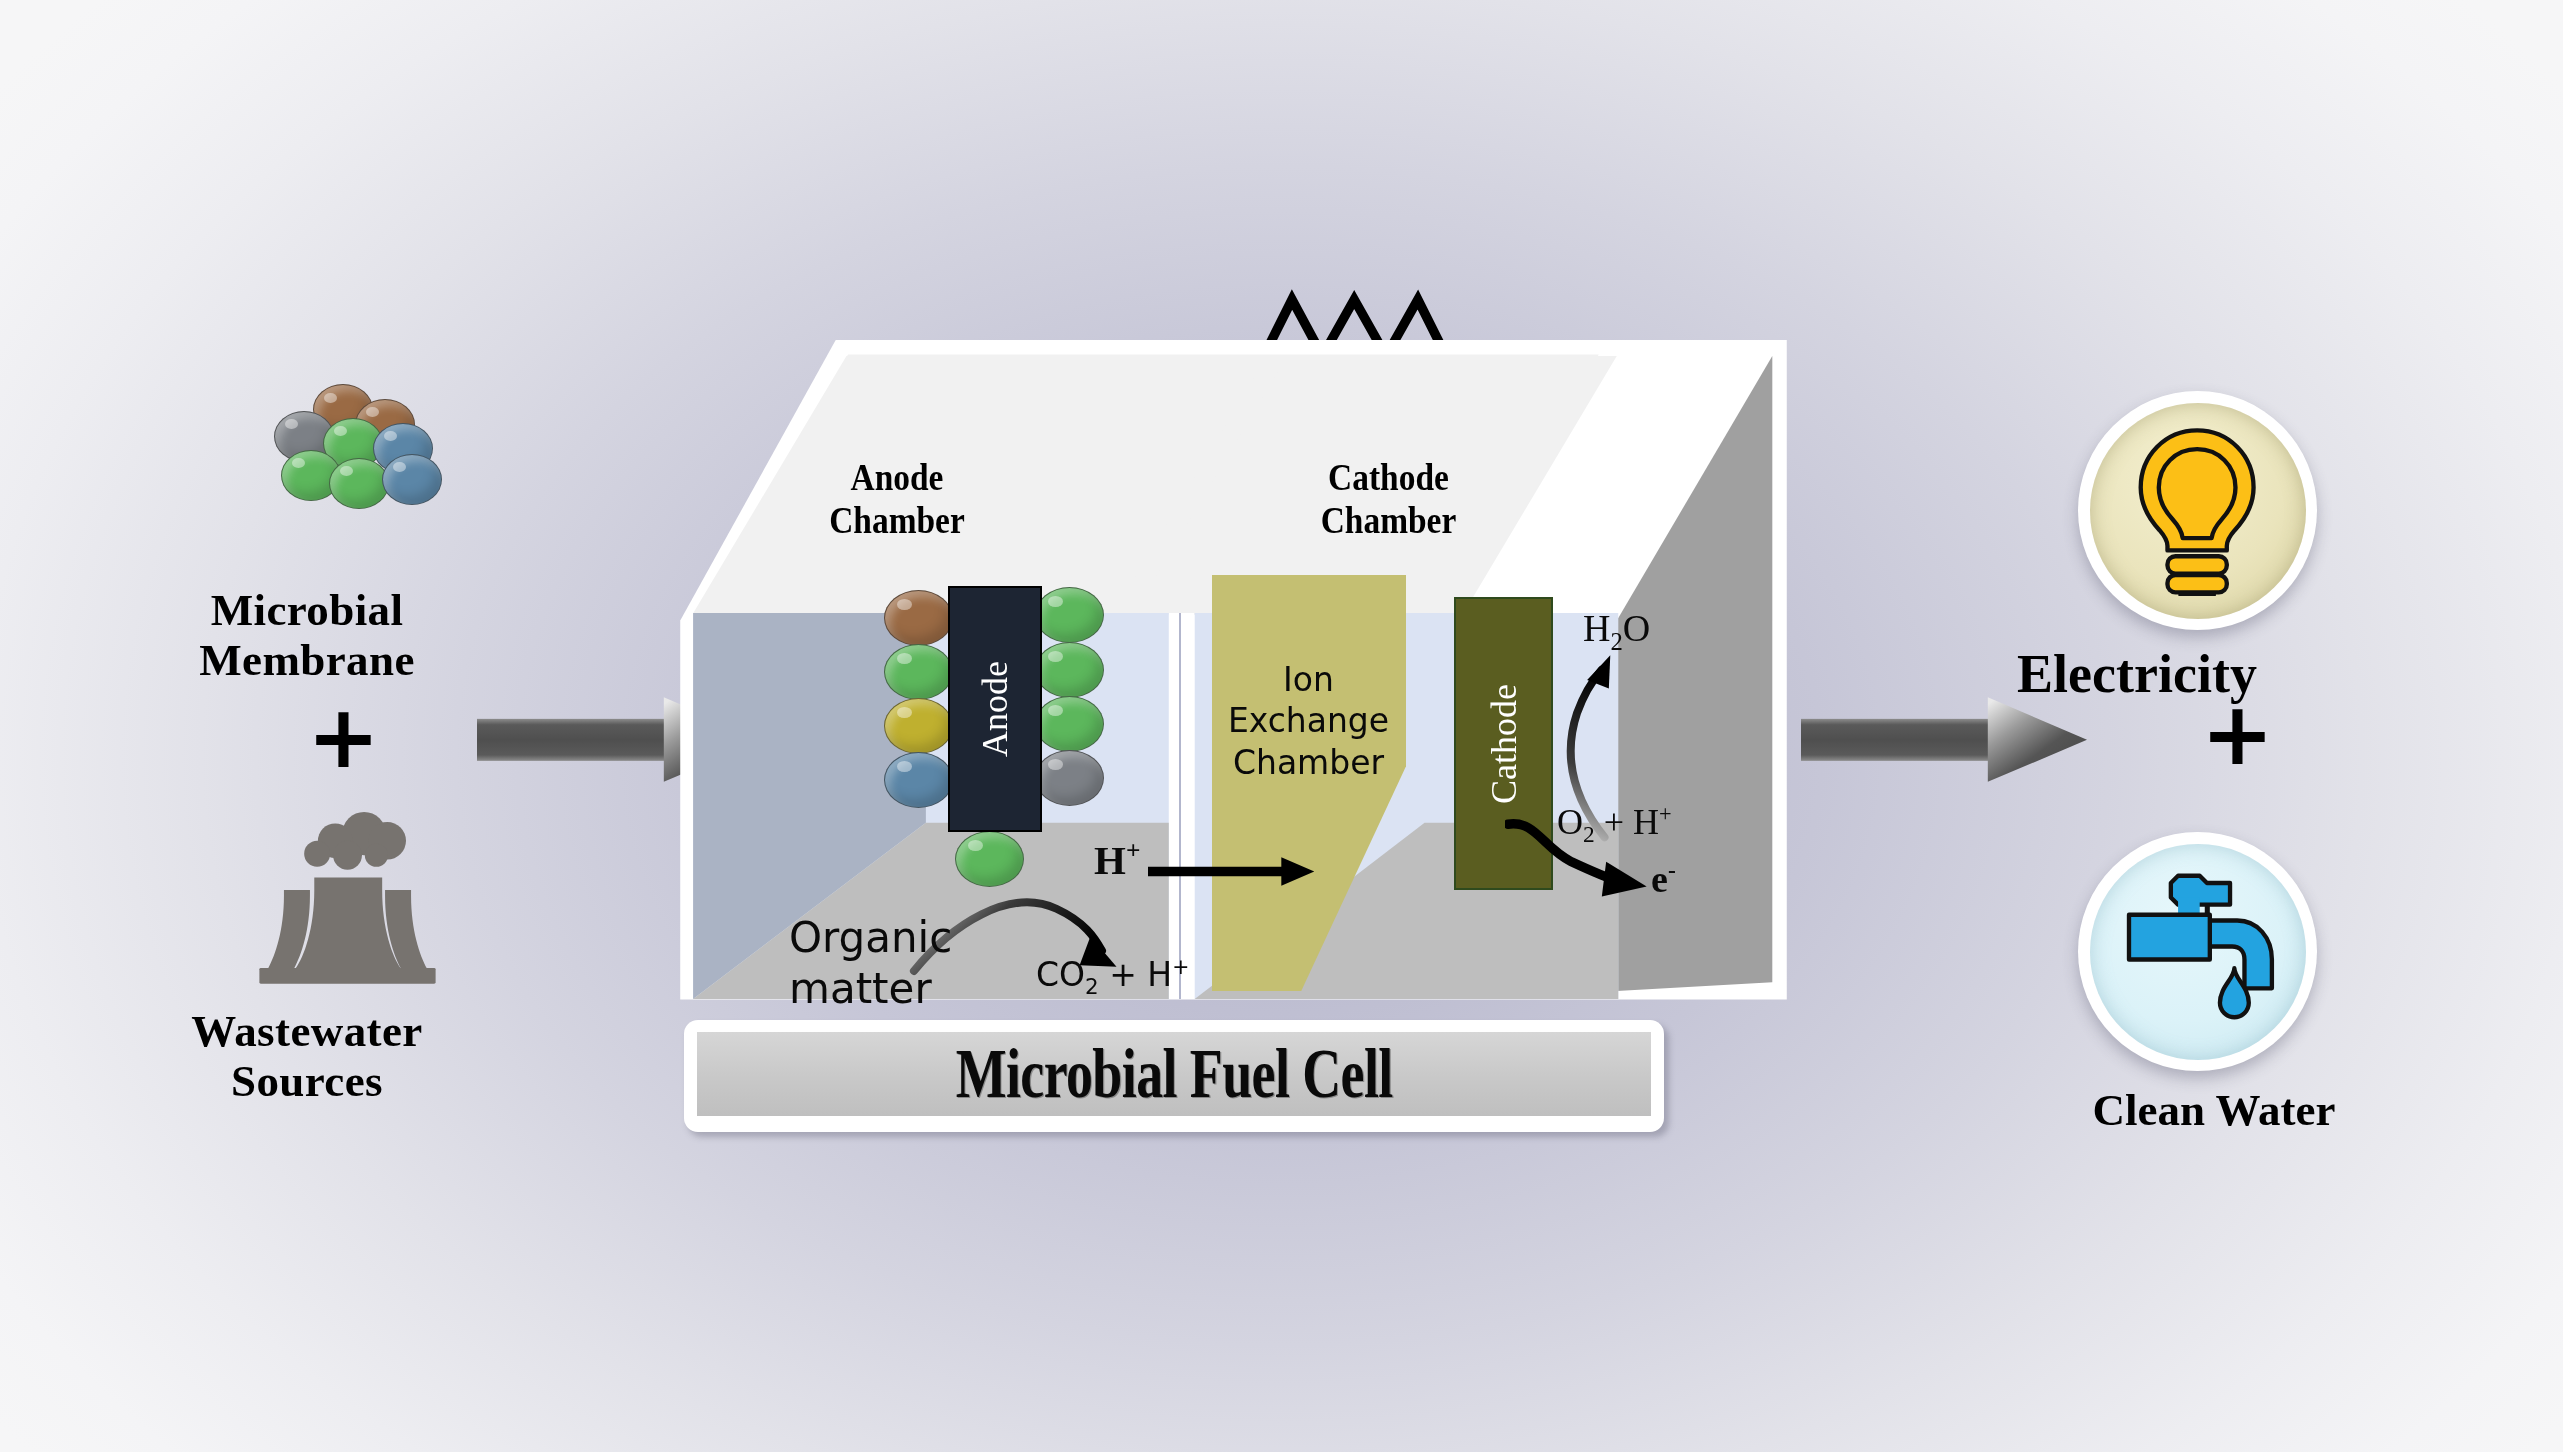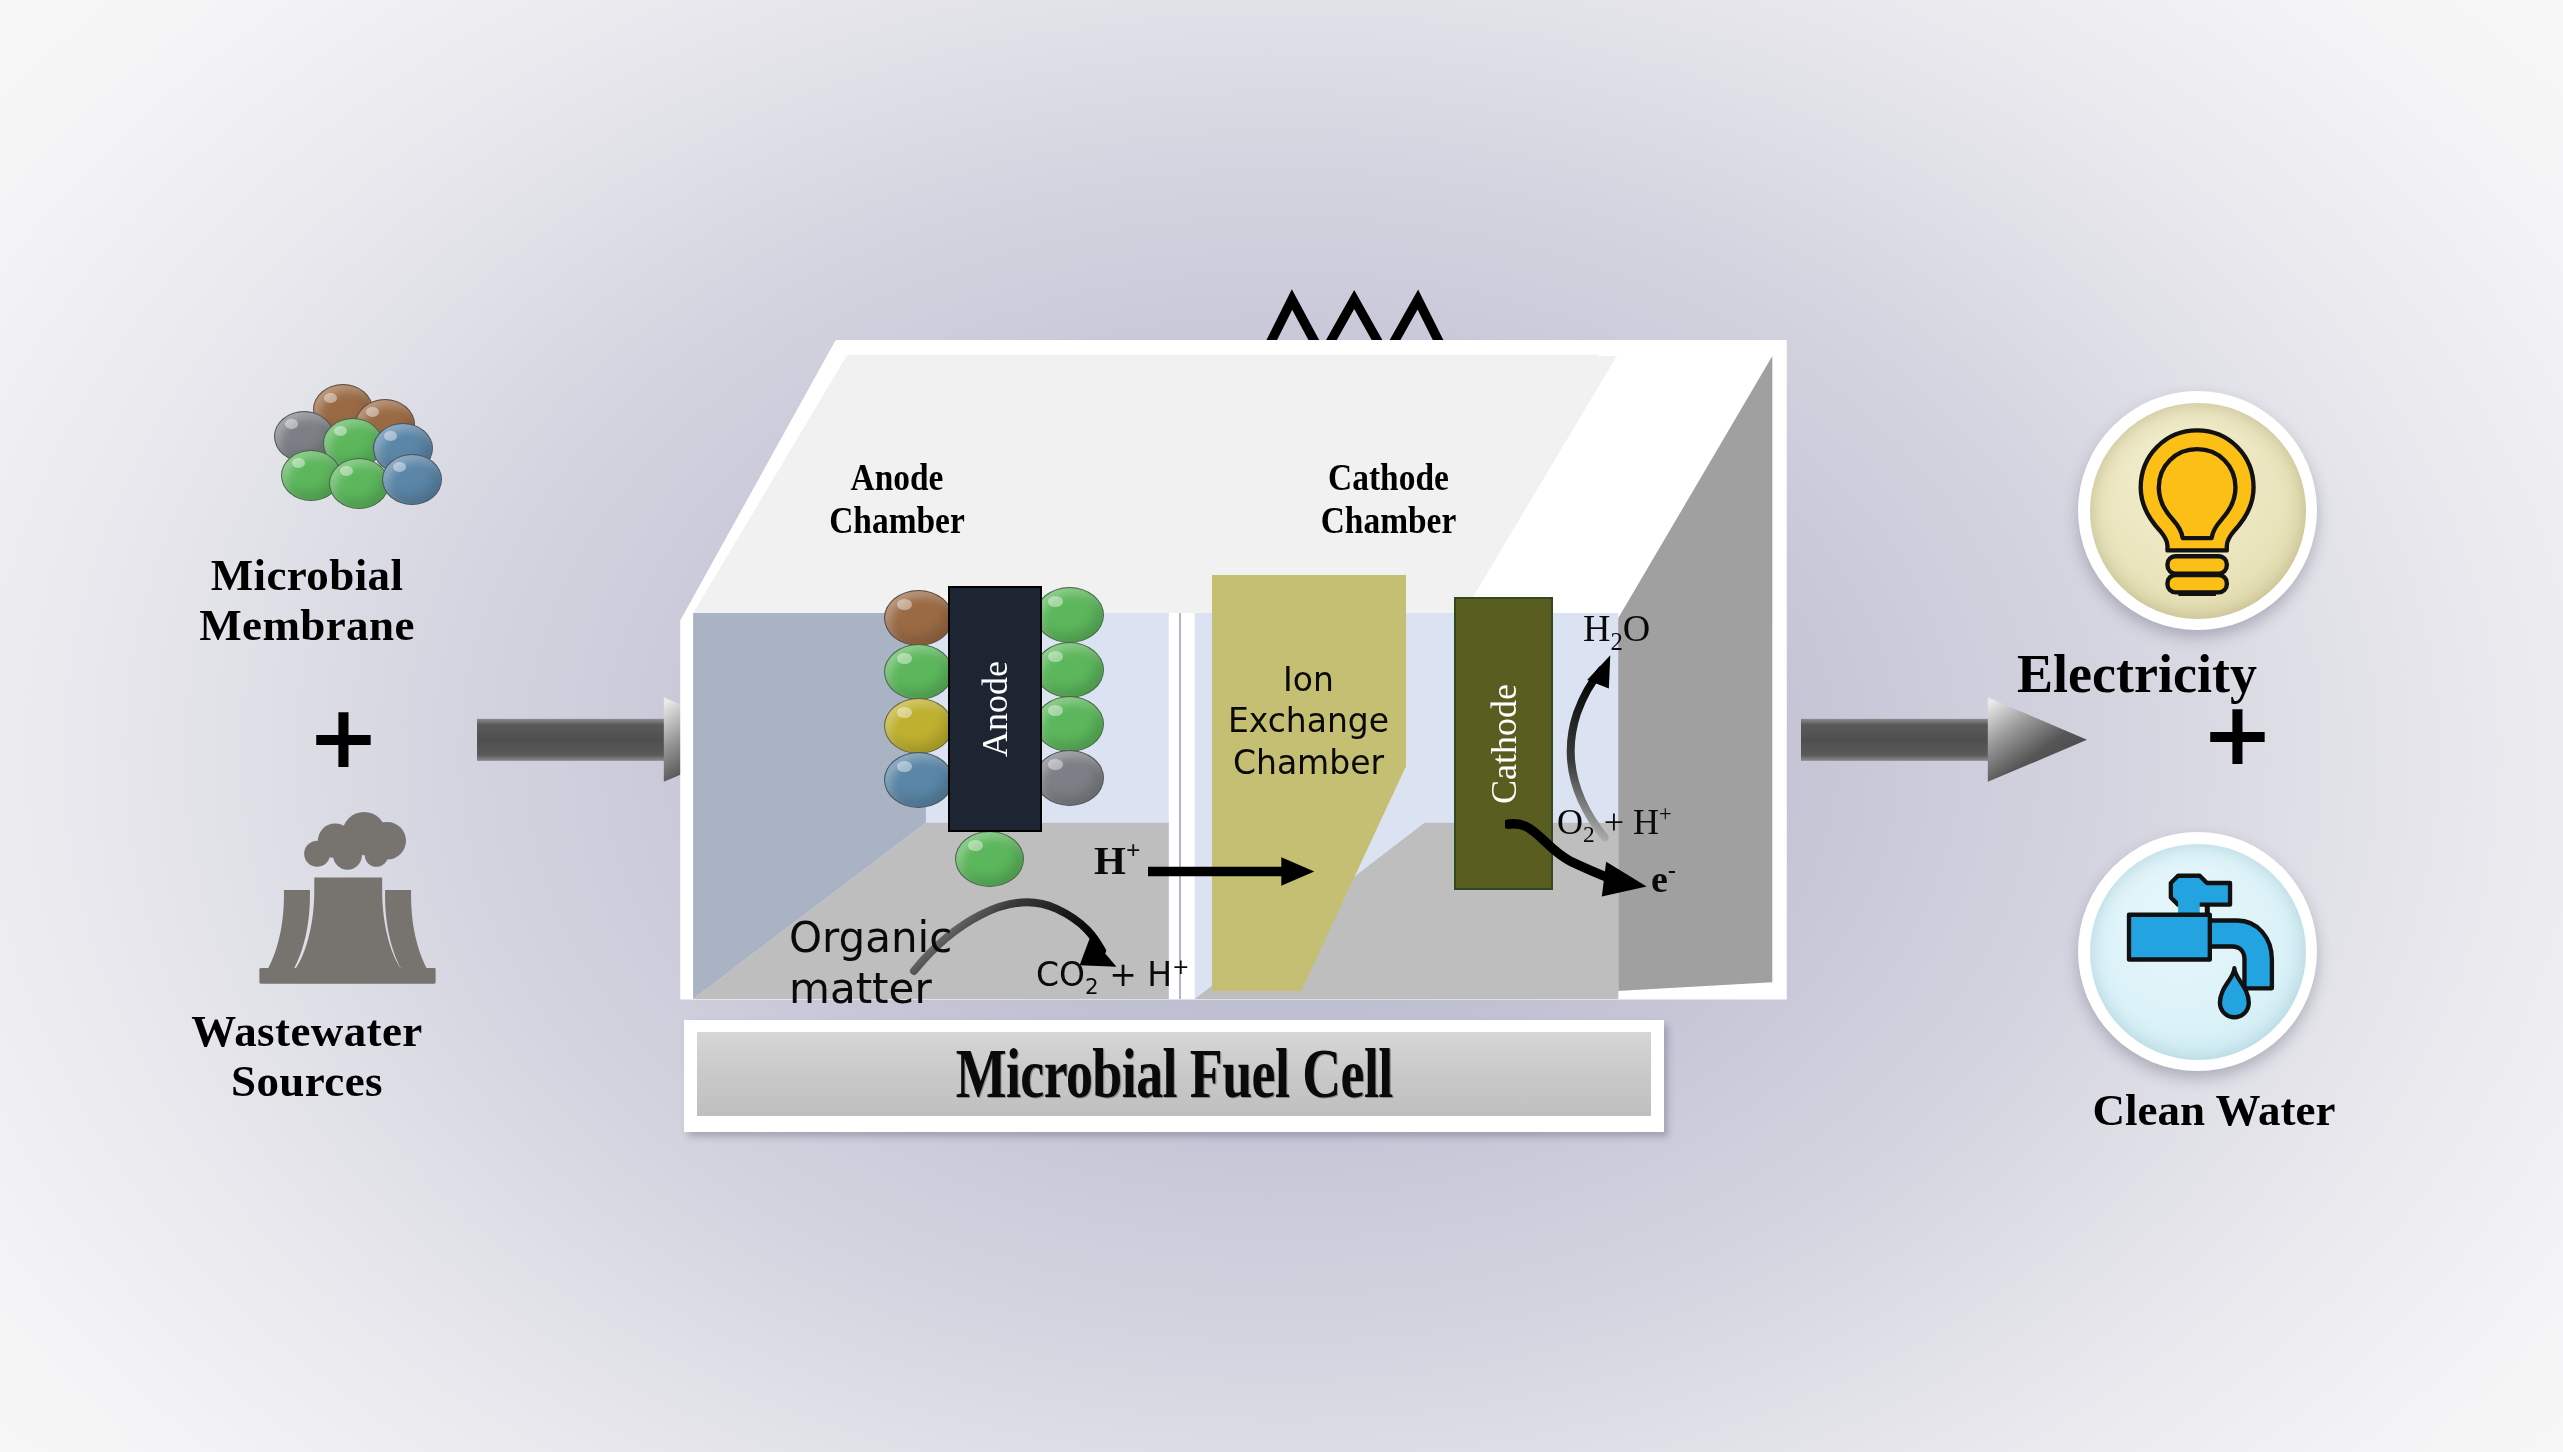--- a/index.html
+++ b/index.html
@@ -16,21 +16,21 @@
     overflow:hidden;
   }
   .abs{position:absolute;}
   .nosel{user-select:none;}
 
   
   .lbl-serif{
     font-family:"Liberation Serif", serif;
     font-weight:bold;color:#000;text-align:center;line-height:1.12;
   }
-  #microbial-label{left:148px;top:550px;width:318px;font-size:45px;letter-spacing:0.4px;}
+  #microbial-label{left:148px;top:585px;width:318px;font-size:45px;letter-spacing:0.4px;}
   #wastewater-label{left:148px;top:1006px;width:318px;font-size:45px;letter-spacing:0.4px;}
   #plus-left{
     left:307px;top:694px;width:0;text-align:center;
     font-size:87px;font-weight:bold;color:#000;line-height:1;
     font-family:"DejaVu Sans", sans-serif;
   }
   #plus-right{
     left:2201px;top:691px;width:0;text-align:center;
     font-size:87px;font-weight:bold;color:#000;line-height:1;
     font-family:"DejaVu Sans", sans-serif;
@@ -57,20 +57,21 @@
   .m-olive{background:#bfb02f;}
 
   
   #cell{position:absolute;left:680px;top:340px;width:1107px;height:716px;}
 
   
   #title-plate{
     position:absolute;left:684px;top:1020px;width:980px;height:112px;
     background:#ffffff;
     box-shadow:4.3px 5px 6.5px rgba(90,90,110,.35);
+    border-radius:14px;
   }
   #title-inner{
     position:absolute;left:13px;top:12.3px;right:13px;bottom:16px;
     background:linear-gradient(180deg,#d6d6d6 0%,#c8c8c8 55%,#bfbfbf 100%);
     display:flex;align-items:center;justify-content:center;
   }
   #title-text{
     font-family:"Liberation Serif", serif;
     font-weight:bold;font-size:69px;color:#0a0a0a;
     letter-spacing:-0.7px;transform:scaleX(.78);transform-origin:center;

